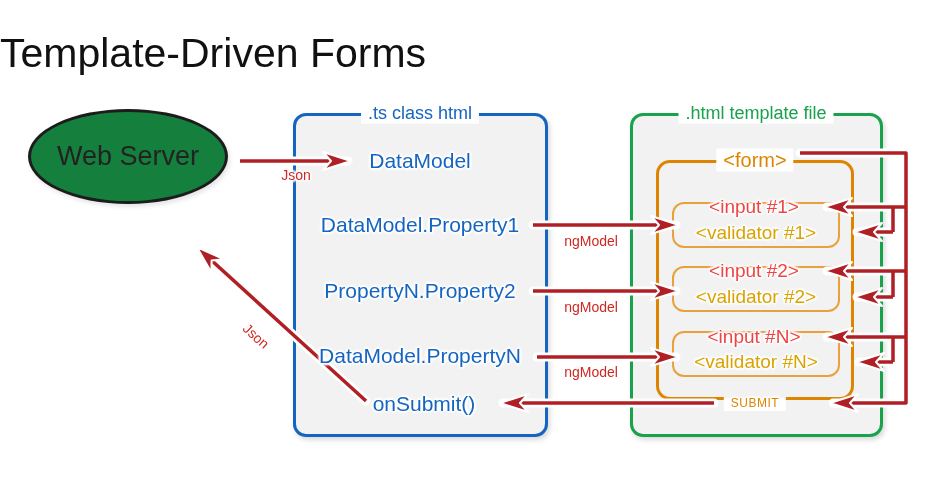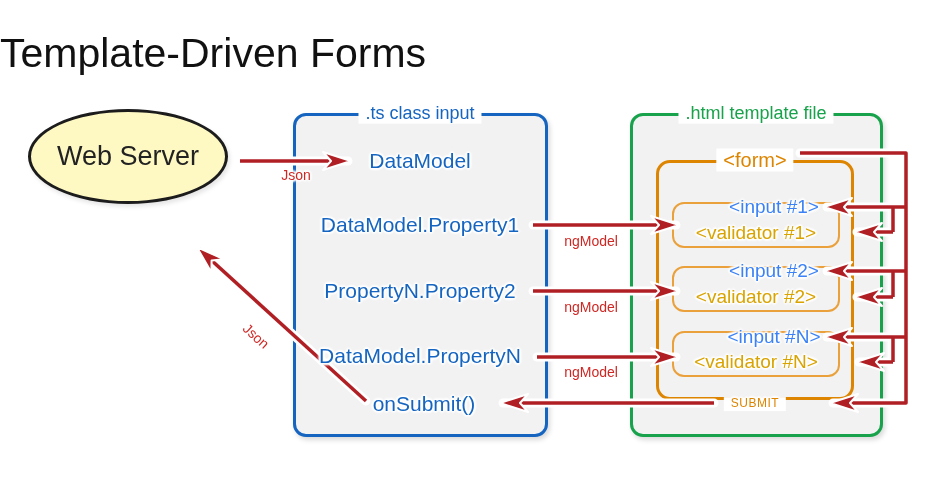--- a/index.html
+++ b/index.html
@@ -23,21 +23,21 @@
     font-weight: 400;
     letter-spacing: 0px;
   }
 
   .ellipse {
     position: absolute;
     left: 28px; top: 109px;
     width: 200px; height: 95px;
     border: 3px solid #1c1c1c;
     border-radius: 50%;
-    background: #fef9c3;
+    background: #15803d;
     display: flex; align-items: center; justify-content: center;
     font-size: 27px; color: #222222;
     box-shadow: 2px 3px 4px rgba(0,0,0,0.10);
   }
 
   .box { position: absolute; border-radius: 13px; }
   .box.blue {
     left: 293px; top: 113px; width: 255px; height: 324px;
     border: 3px solid #1565c0; background: #f2f2f2;
     box-shadow: 2px 3px 5px rgba(0,0,0,0.15);
@@ -75,21 +75,21 @@
       0 0 2px #fff, 0 0 3px #fff, 0 0 4px #fff,
       1px 1px 2px #fff, -1px -1px 2px #fff,
       1px -1px 2px #fff, -1px 1px 2px #fff,
       2px 0 2px #fff, -2px 0 2px #fff,
       0 2px 2px #fff, 0 -2px 2px #fff;
   }
 
   .c-blue   { color: #1565c0; }
   .c-green  { color: #18a24b; }
   .c-orange { color: #dd8500; }
-  .c-input  { color: #3b82f6; margin-left: 20px; }
+  .c-input  { color: #ef4444; }
   .c-gold   { color: #d9a300; }
   .c-red    { color: #cf2824; }
 
   .fs-boxlabel { font-size: 18px; }
   .fs-row      { font-size: 21px; text-align: center; }
   .fs-tag      { font-size: 20px; }
   .fs-field    { font-size: 19px; }
   .fs-submit   { font-size: 12px; letter-spacing: 0.5px; }
   .fs-small    { font-size: 14px; }
 </style>
@@ -149,21 +149,21 @@
       <path d="M893,297 H857" marker-end="url(#ah)"></path>
       <path d="M906,337 H827" marker-end="url(#ah)"></path>
       <path d="M893,337 V362"></path>
       <path d="M893,362 H859" marker-end="url(#ah)"></path>
       <path d="M714,403 H503" marker-end="url(#ah)"></path>
     </g>
   </svg>
 
   <div class="title">Template-Driven Forms</div>
 
-  <span class="lbl onborder c-blue fs-boxlabel" style="left:420px; top:113px">.ts class input</span>
+  <span class="lbl onborder c-blue fs-boxlabel" style="left:420px; top:113px">.ts class html</span>
   <span class="lbl onborder c-green fs-boxlabel" style="left:756px; top:113px">.html template file</span>
 
   <span class="lbl c-blue fs-row halo" style="left:420px; top:161px">DataModel</span>
   <span class="lbl c-blue fs-row halo" style="left:420px; top:225px">DataModel.Property1</span>
   <span class="lbl c-blue fs-row halo" style="left:420px; top:291px">PropertyN.Property2</span>
   <span class="lbl c-blue fs-row halo" style="left:420px; top:356px">DataModel.PropertyN</span>
   <span class="lbl c-blue fs-row halo" style="left:424px; top:404px">onSubmit()</span>
 
   <span class="lbl onborder c-orange fs-tag" style="left:755px; top:160px">&lt;form&gt;</span>
   <span class="lbl onborder c-orange fs-submit halo" style="left:755px; top:404px">SUBMIT</span>

